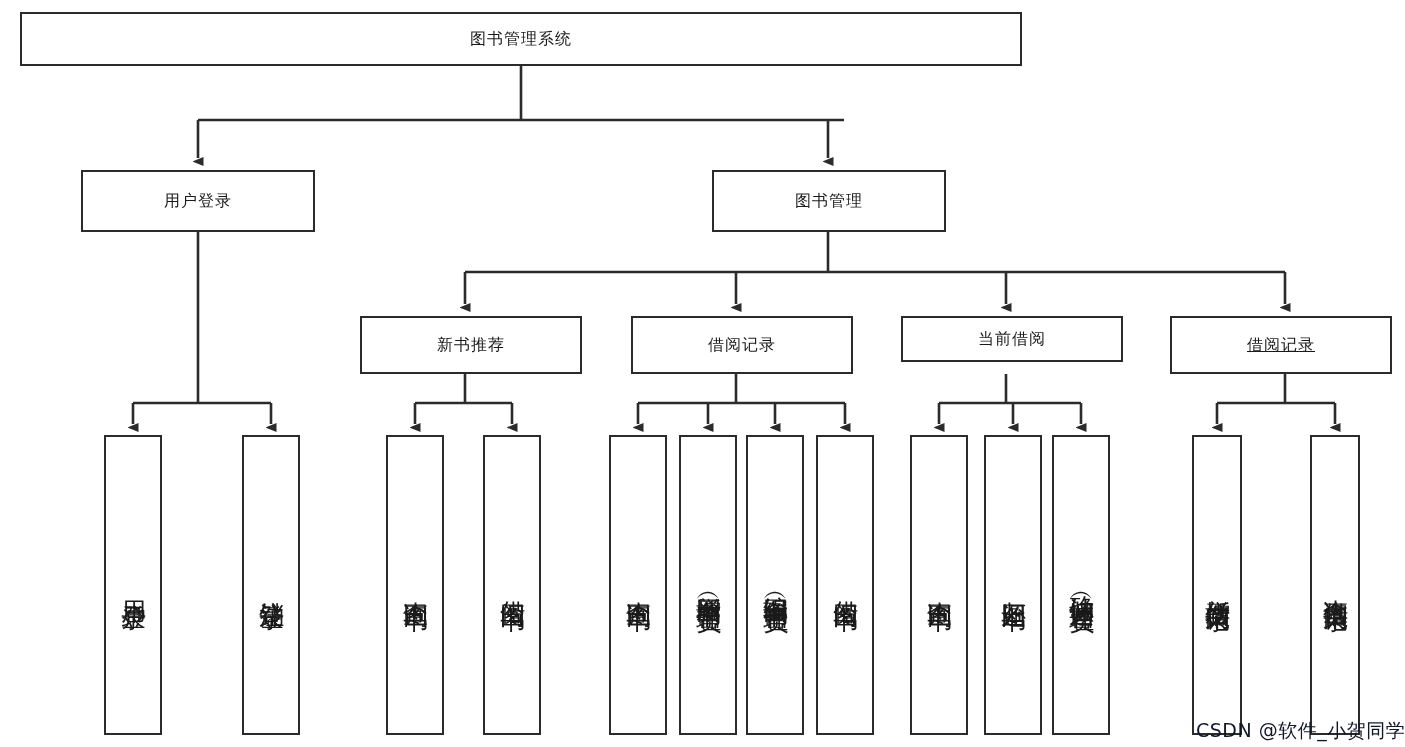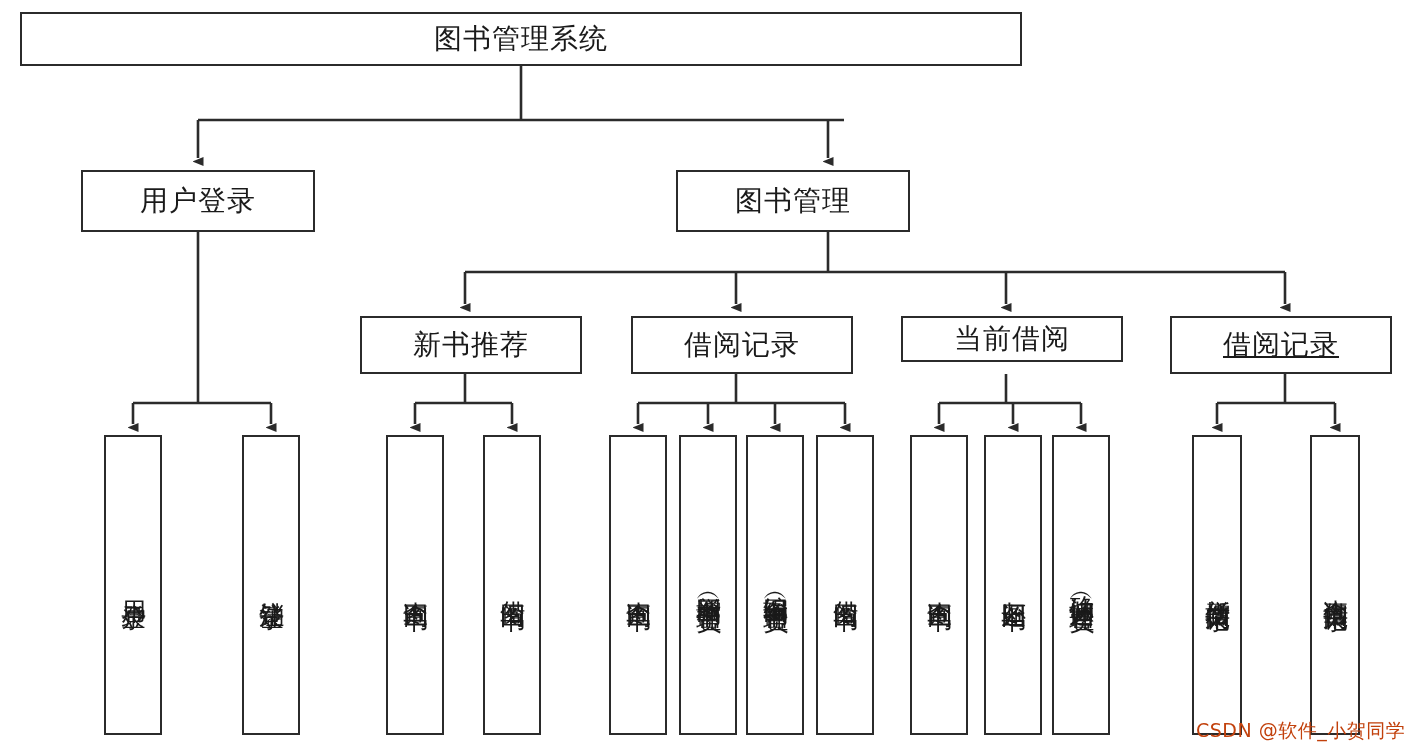--- a/index.html
+++ b/index.html
@@ -29,42 +29,42 @@
     position: absolute;
     box-sizing: border-box;
     background: #ffffff;
     border: 2px solid #2b2b2b;
     display: flex;
     align-items: center;
     justify-content: center;
     color: #1a1a1a;
   }
   .node.horizontal {
-    font-size: 28px;
+    font-size: 16px;
     letter-spacing: 1px;
     line-height: 1.1;
   }
   .node.vertical {
     align-items: center;
     justify-content: center;
   }
   .vtext {
     writing-mode: vertical-rl;
     text-orientation: upright;
     font-size: 25px;
     line-height: 1.22;
     letter-spacing: 2px;
     white-space: nowrap;
     text-align: center;
     color: #1a1a1a;
   }
   .watermark {
     position: absolute;
     font-size: 19px;
-    color: #c2410c;
+    color: #0f172a;
     white-space: nowrap;
     letter-spacing: 0.5px;
   }
 </style>
 </head>
 <body>
 
 <div id="canvas">
 
   <svg class="edges" viewBox="0 0 1405 747" xmlns="http://www.w3.org/2000/svg">
@@ -117,21 +117,21 @@
     </g>
   </svg>
 
   <div class="node horizontal" style="left: 20px; top: 12px; width: 1002px; height: 54px;">
     <span>图书管理系统</span>
   </div>
 
   <div class="node horizontal" style="left: 81px; top: 170px; width: 234px; height: 62px;">
     <span>用户登录</span>
   </div>
-  <div class="node horizontal" style="left: 676px; top: 170px; width: 234px; height: 62px;">
+  <div class="node horizontal" style="left: 712px; top: 170px; width: 234px; height: 62px;">
     <span>图书管理</span>
   </div>
 
   <div class="node horizontal" style="left: 360px; top: 316px; width: 222px; height: 58px;">
     <span>新书推荐</span>
   </div>
   <div class="node horizontal" style="left: 631px; top: 316px; width: 222px; height: 58px;">
     <span>借阅记录</span>
   </div>
   <div class="node horizontal" style="left: 901px; top: 316px; width: 222px; height: 46px;">

